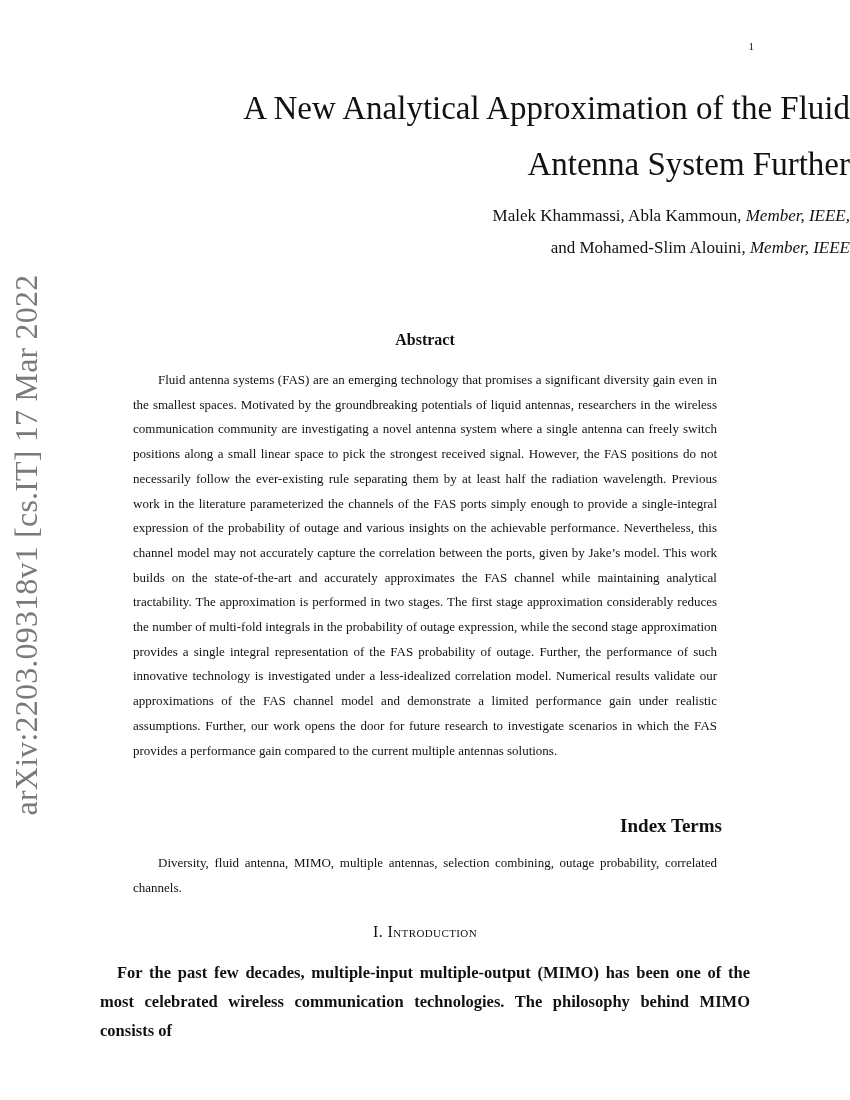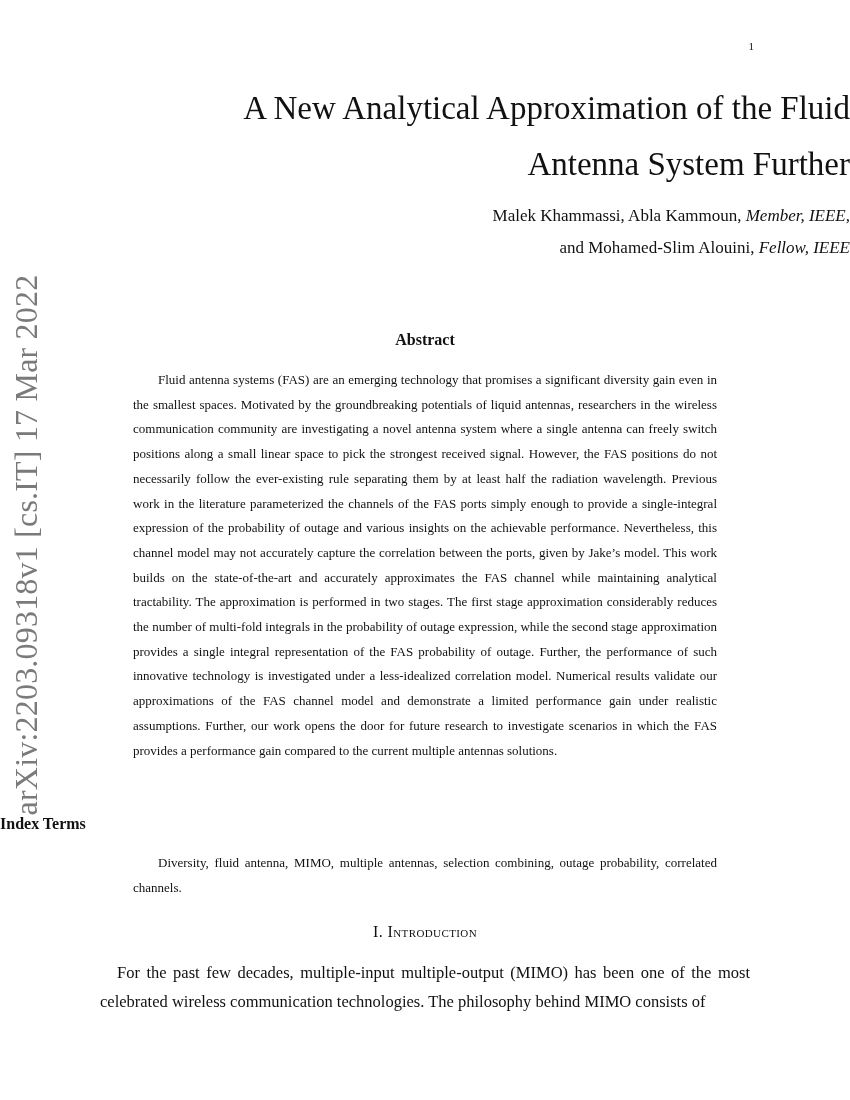--- a/index.html
+++ b/index.html
@@ -68,23 +68,23 @@
       font-size: 13px;
       line-height: 24.7px;
       text-align: justify;
       text-indent: 25px;
       margin: 0;
     }
     .index-heading {
       position: absolute;
       left: 0; width: 722px;
       top: 815px;
-      text-align: left;
+      text-align: right;
       font-weight: bold;
-      font-size: 16px;
+      font-size: 19px;
     }
     .index-body {
       position: absolute;
       left: 133px;
       width: 584px;
       top: 850px;
       font-size: 13px;
       line-height: 25px;
       text-align: justify;
       text-indent: 25px;
@@ -102,40 +102,41 @@
     .intro-body {
       position: absolute;
       left: 100px;
       width: 650px;
       top: 958px;
       font-size: 16.5px;
       line-height: 29px;
       text-align: justify;
       text-indent: 17px;
       margin: 0;
+      font-weight: bold;
     }
   </style>
 </head>
 <body>
 
 <div class="page-number">1</div>
 
 <div class="arxiv-stamp">arXiv:2203.09318v1  [cs.IT]  17 Mar 2022</div>
 
 <h1 class="title">
   <span>A New Analytical Approximation of the Fluid</span><br>
   <span>Antenna System Further</span>
 </h1>
 
 <div class="authors">
   <div>
     <span>Malek Khammassi, Abla Kammoun, </span><span class="it">Member, IEEE,</span>
   </div>
   <div>
-    <span>and Mohamed-Slim Alouini, </span><span class="it">Fellow, IEEE</span>
+    <span>and Mohamed-Slim Alouini, </span><span class="it">Member, IEEE</span>
   </div>
 </div>
 
 <div class="abstract-heading">Abstract</div>
 <p class="abstract-body">Fluid antenna systems (FAS) are an emerging technology that promises a significant diversity gain even in the smallest spaces. Motivated by the groundbreaking potentials of liquid antennas, researchers in the wireless communication community are investigating a novel antenna system where a single antenna can freely switch positions along a small linear space to pick the strongest received signal. However, the FAS positions do not necessarily follow the ever-existing rule separating them by at least half the radiation wavelength. Previous work in the literature parameterized the channels of the FAS ports simply enough to provide a single-integral expression of the probability of outage and various insights on the achievable performance. Nevertheless, this channel model may not accurately capture the correlation between the ports, given by Jake’s model. This work builds on the state-of-the-art and accurately approximates the FAS channel while maintaining analytical tractability. The approximation is performed in two stages. The first stage approximation considerably reduces the number of multi-fold integrals in the probability of outage expression, while the second stage approximation provides a single integral representation of the FAS probability of outage. Further, the performance of such innovative technology is investigated under a less-idealized correlation model. Numerical results validate our approximations of the FAS channel model and demonstrate a limited performance gain under realistic assumptions. Further, our work opens the door for future research to investigate scenarios in which the FAS provides a performance gain compared to the current multiple antennas solutions.</p>
 
 <div class="index-heading">Index Terms</div>
 <p class="index-body">Diversity, fluid antenna, MIMO, multiple antennas, selection combining, outage probability, correlated channels.</p>
 
 <div class="section-heading">I. Introduction</div>

